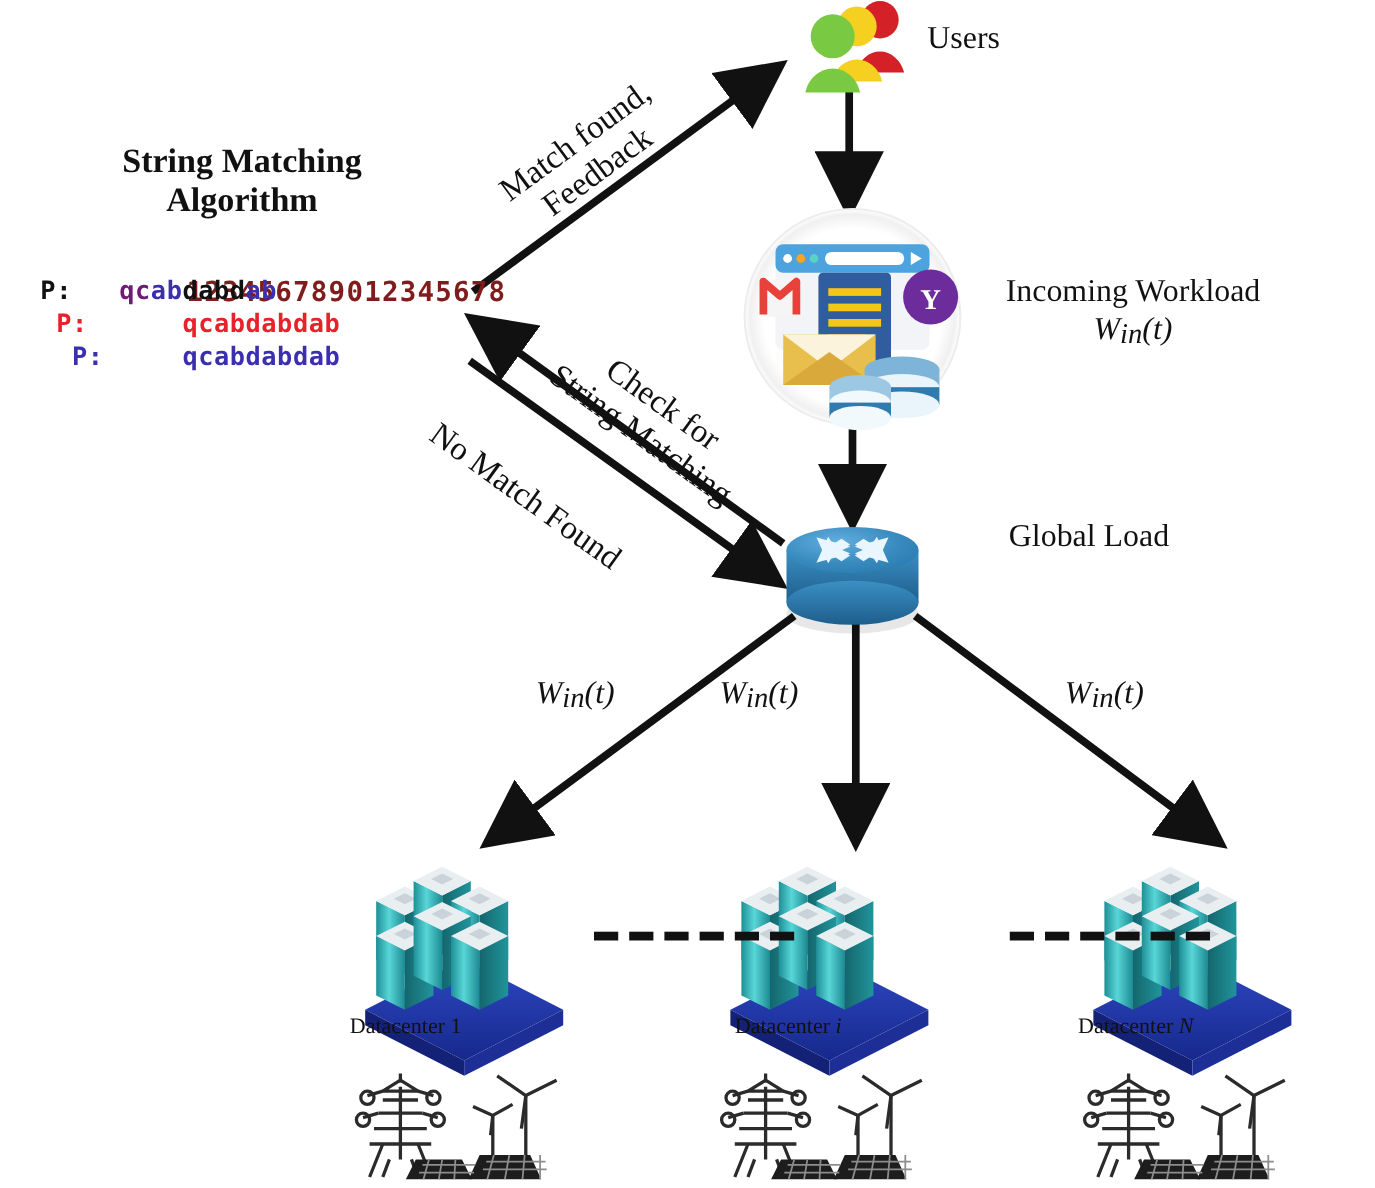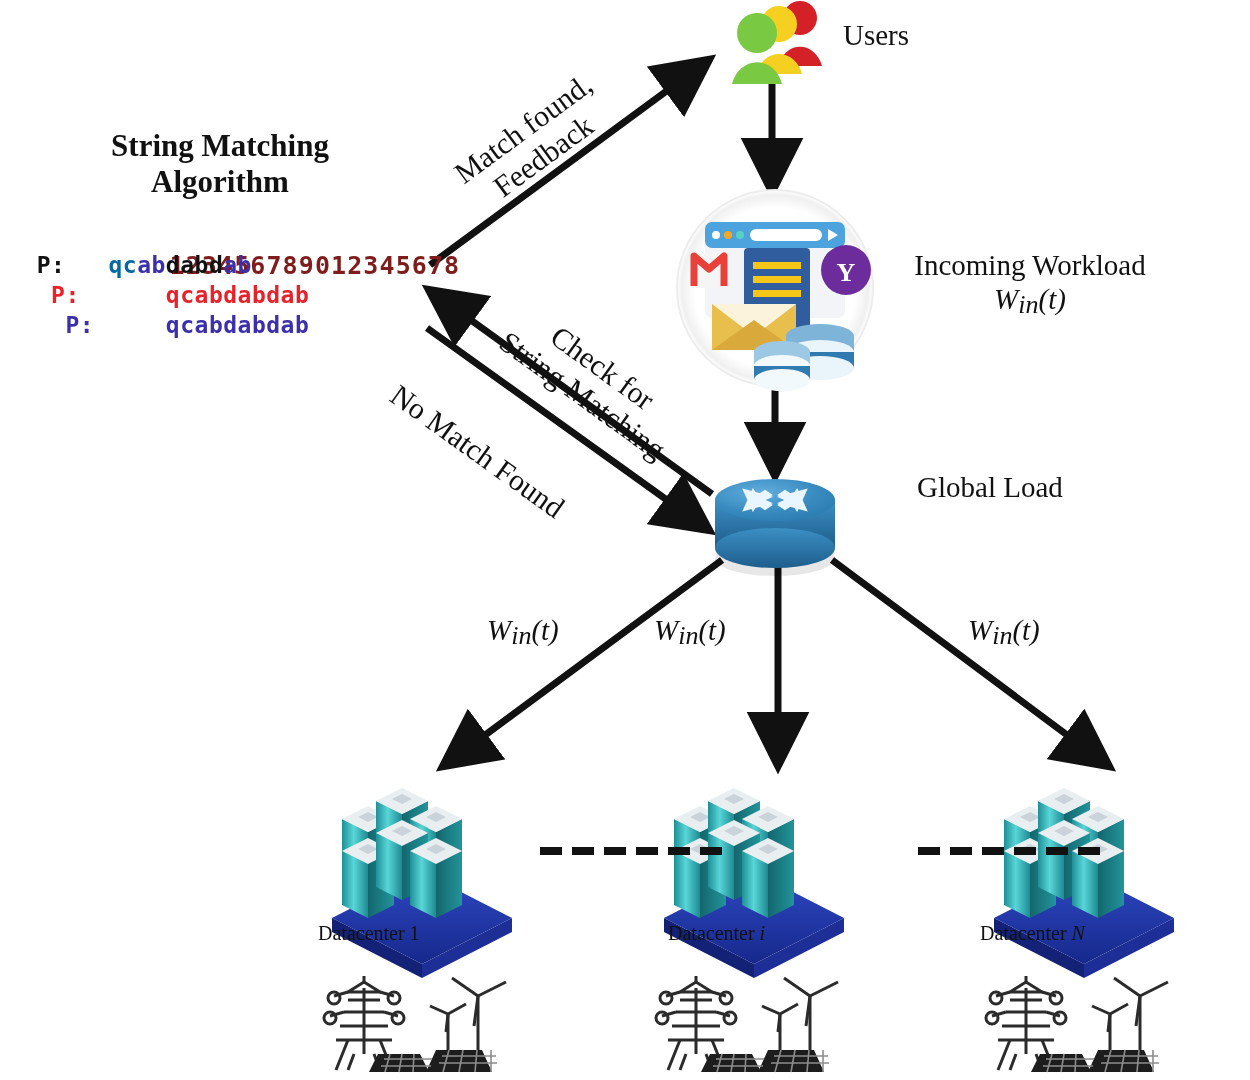--- a/index.html
+++ b/index.html
@@ -157,21 +157,21 @@
   <div class="abs sm-title">
     <div>String Matching</div>
     <div>Algorithm</div>
   </div>
 
   <div class="code">
     <div class="row ruler">
       <span style="visibility:hidden">T:  </span><span>123456789012345678</span>
     </div>
     <div id="code-rows">
-        <div class="row"><span style="color: rgb(17, 17, 17);">  P:</span><span>  </span><span style="visibility: hidden;"> </span><span style="color: #0369a1;">qc</span><span style="color: rgb(59, 47, 174);">ab</span><span style="color: rgb(17, 17, 17); margin-top: 17px;">dabd</span><span style="color: rgb(59, 47, 174);">ab</span></div>
+        <div class="row"><span style="color: rgb(17, 17, 17);">  P:</span><span>  </span><span style="visibility: hidden;"> </span><span style="color: #701a75;">qc</span><span style="color: rgb(59, 47, 174);">ab</span><span style="color: rgb(17, 17, 17); margin-top: 17px;">dabd</span><span style="color: rgb(59, 47, 174);">ab</span></div>
         <div class="row"><span style="color: rgb(232, 34, 42);">   P:</span><span>  </span><span style="visibility: hidden;">    </span><span style="color: rgb(232, 34, 42);">qcabdabdab</span></div>
         <div class="row"><span style="color: rgb(59, 47, 174);">    P:</span><span>  </span><span style="visibility: hidden;">   </span><span style="color: rgb(59, 47, 174);">qcabdabdab</span></div>
       </div>
   </div>
 
   <div class="lbl users-lbl">Users</div>
 
   <div class="lbl work-lbl">
     <div>Incoming Workload</div>
     <div class="formula">

